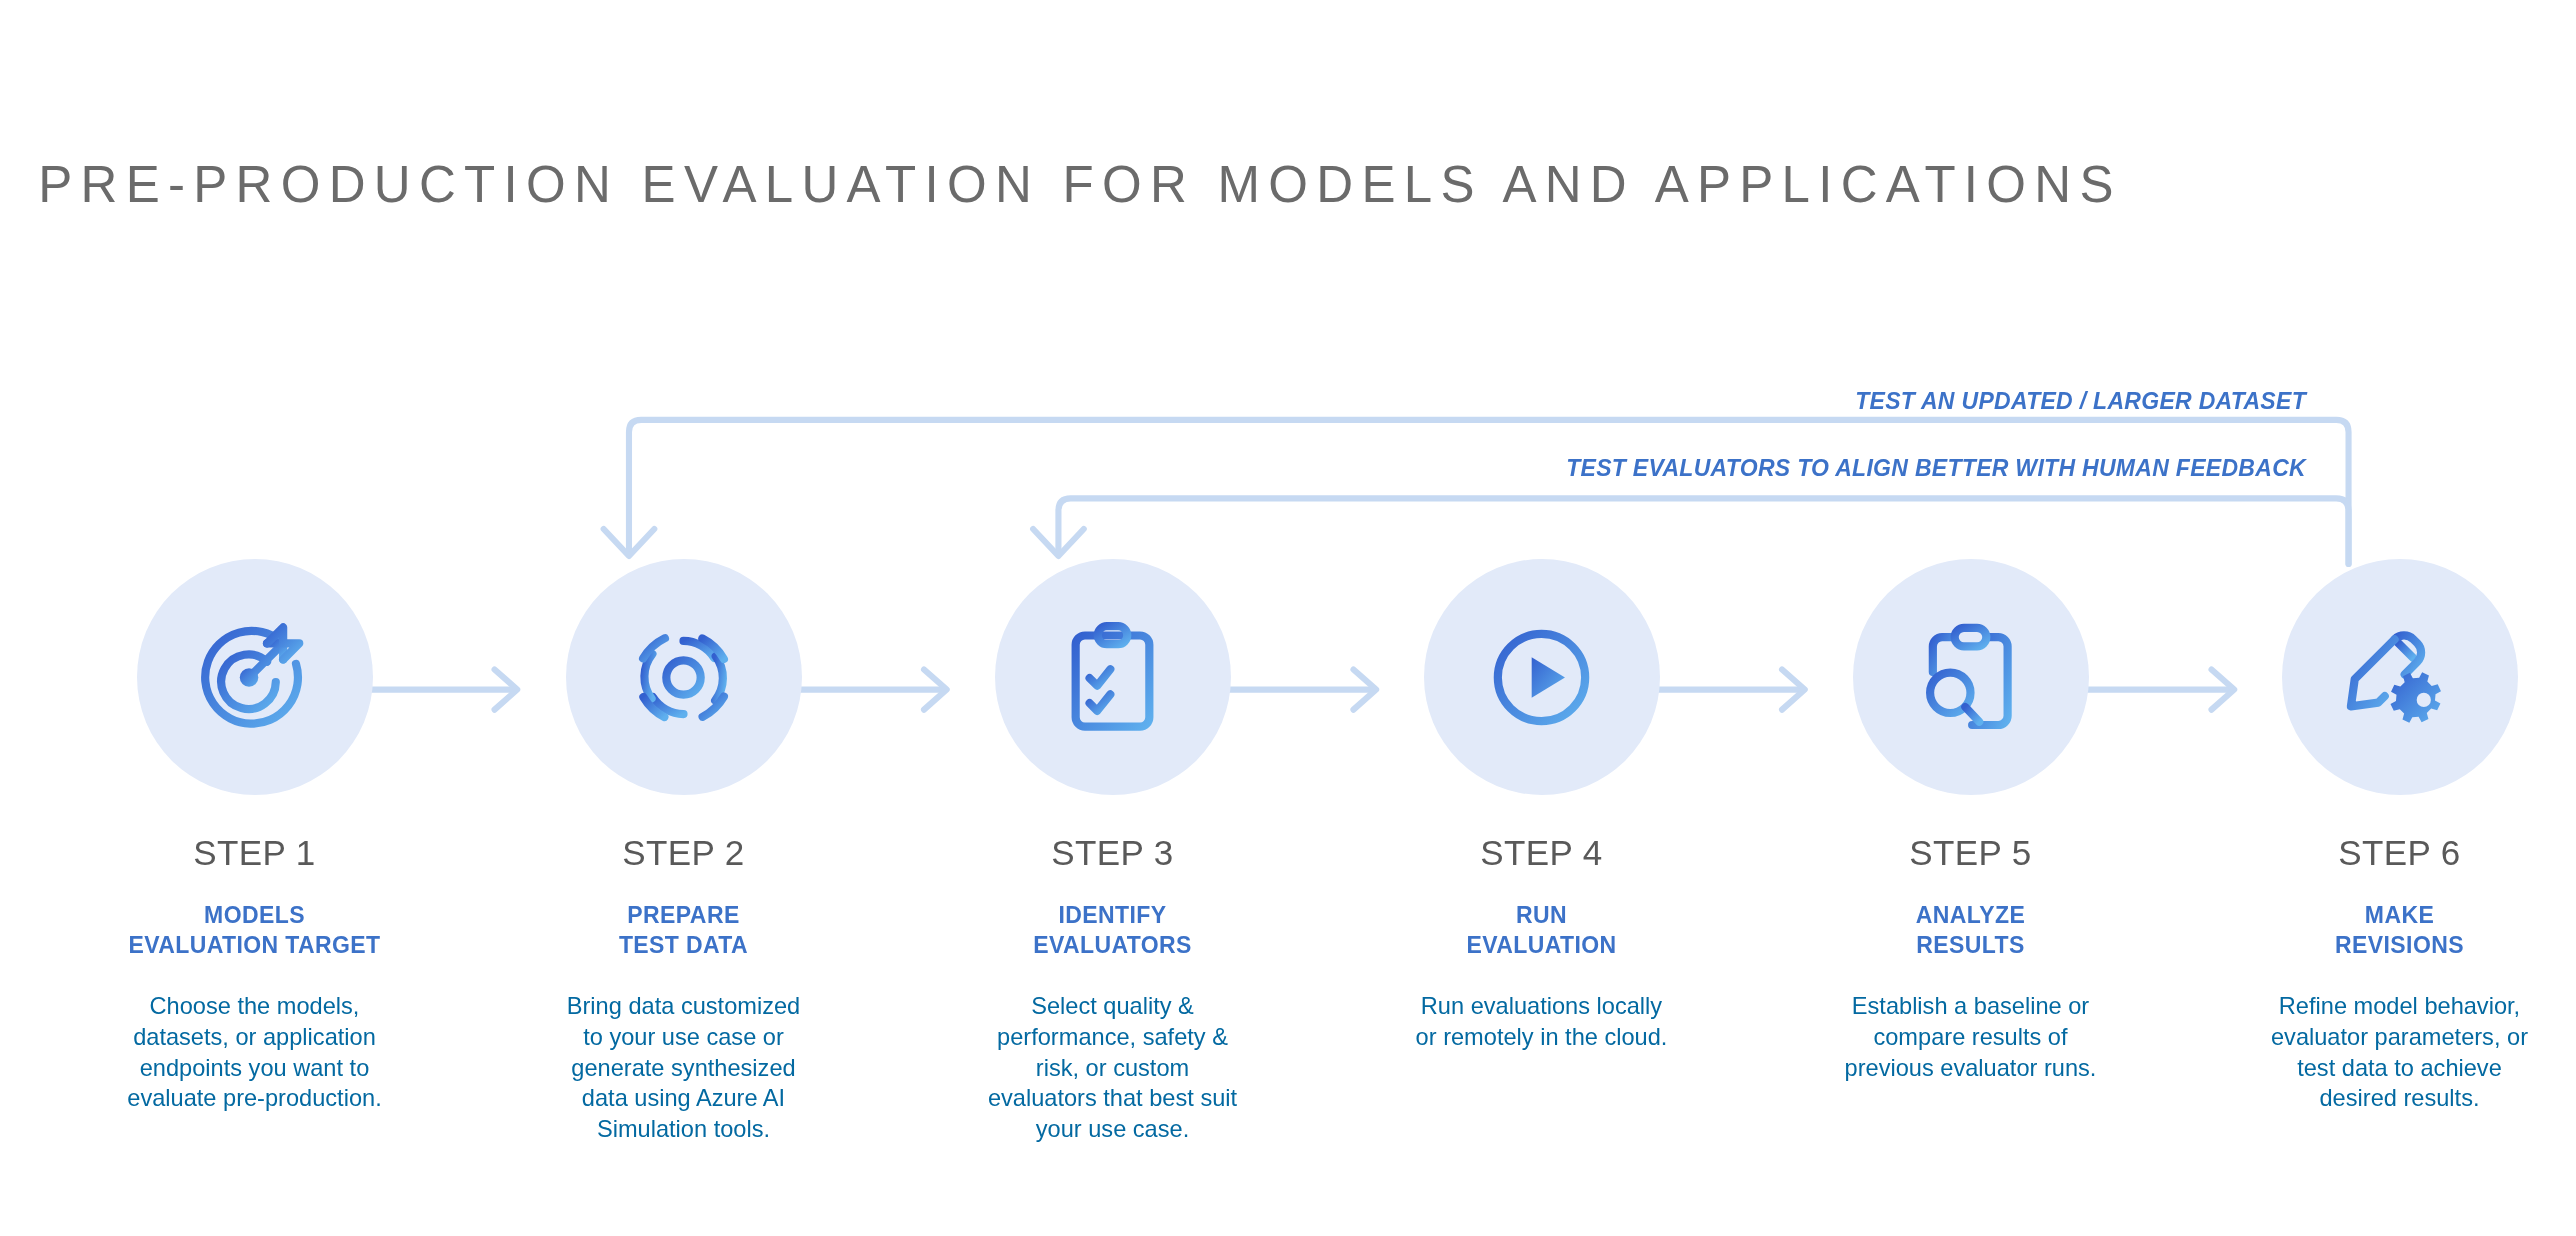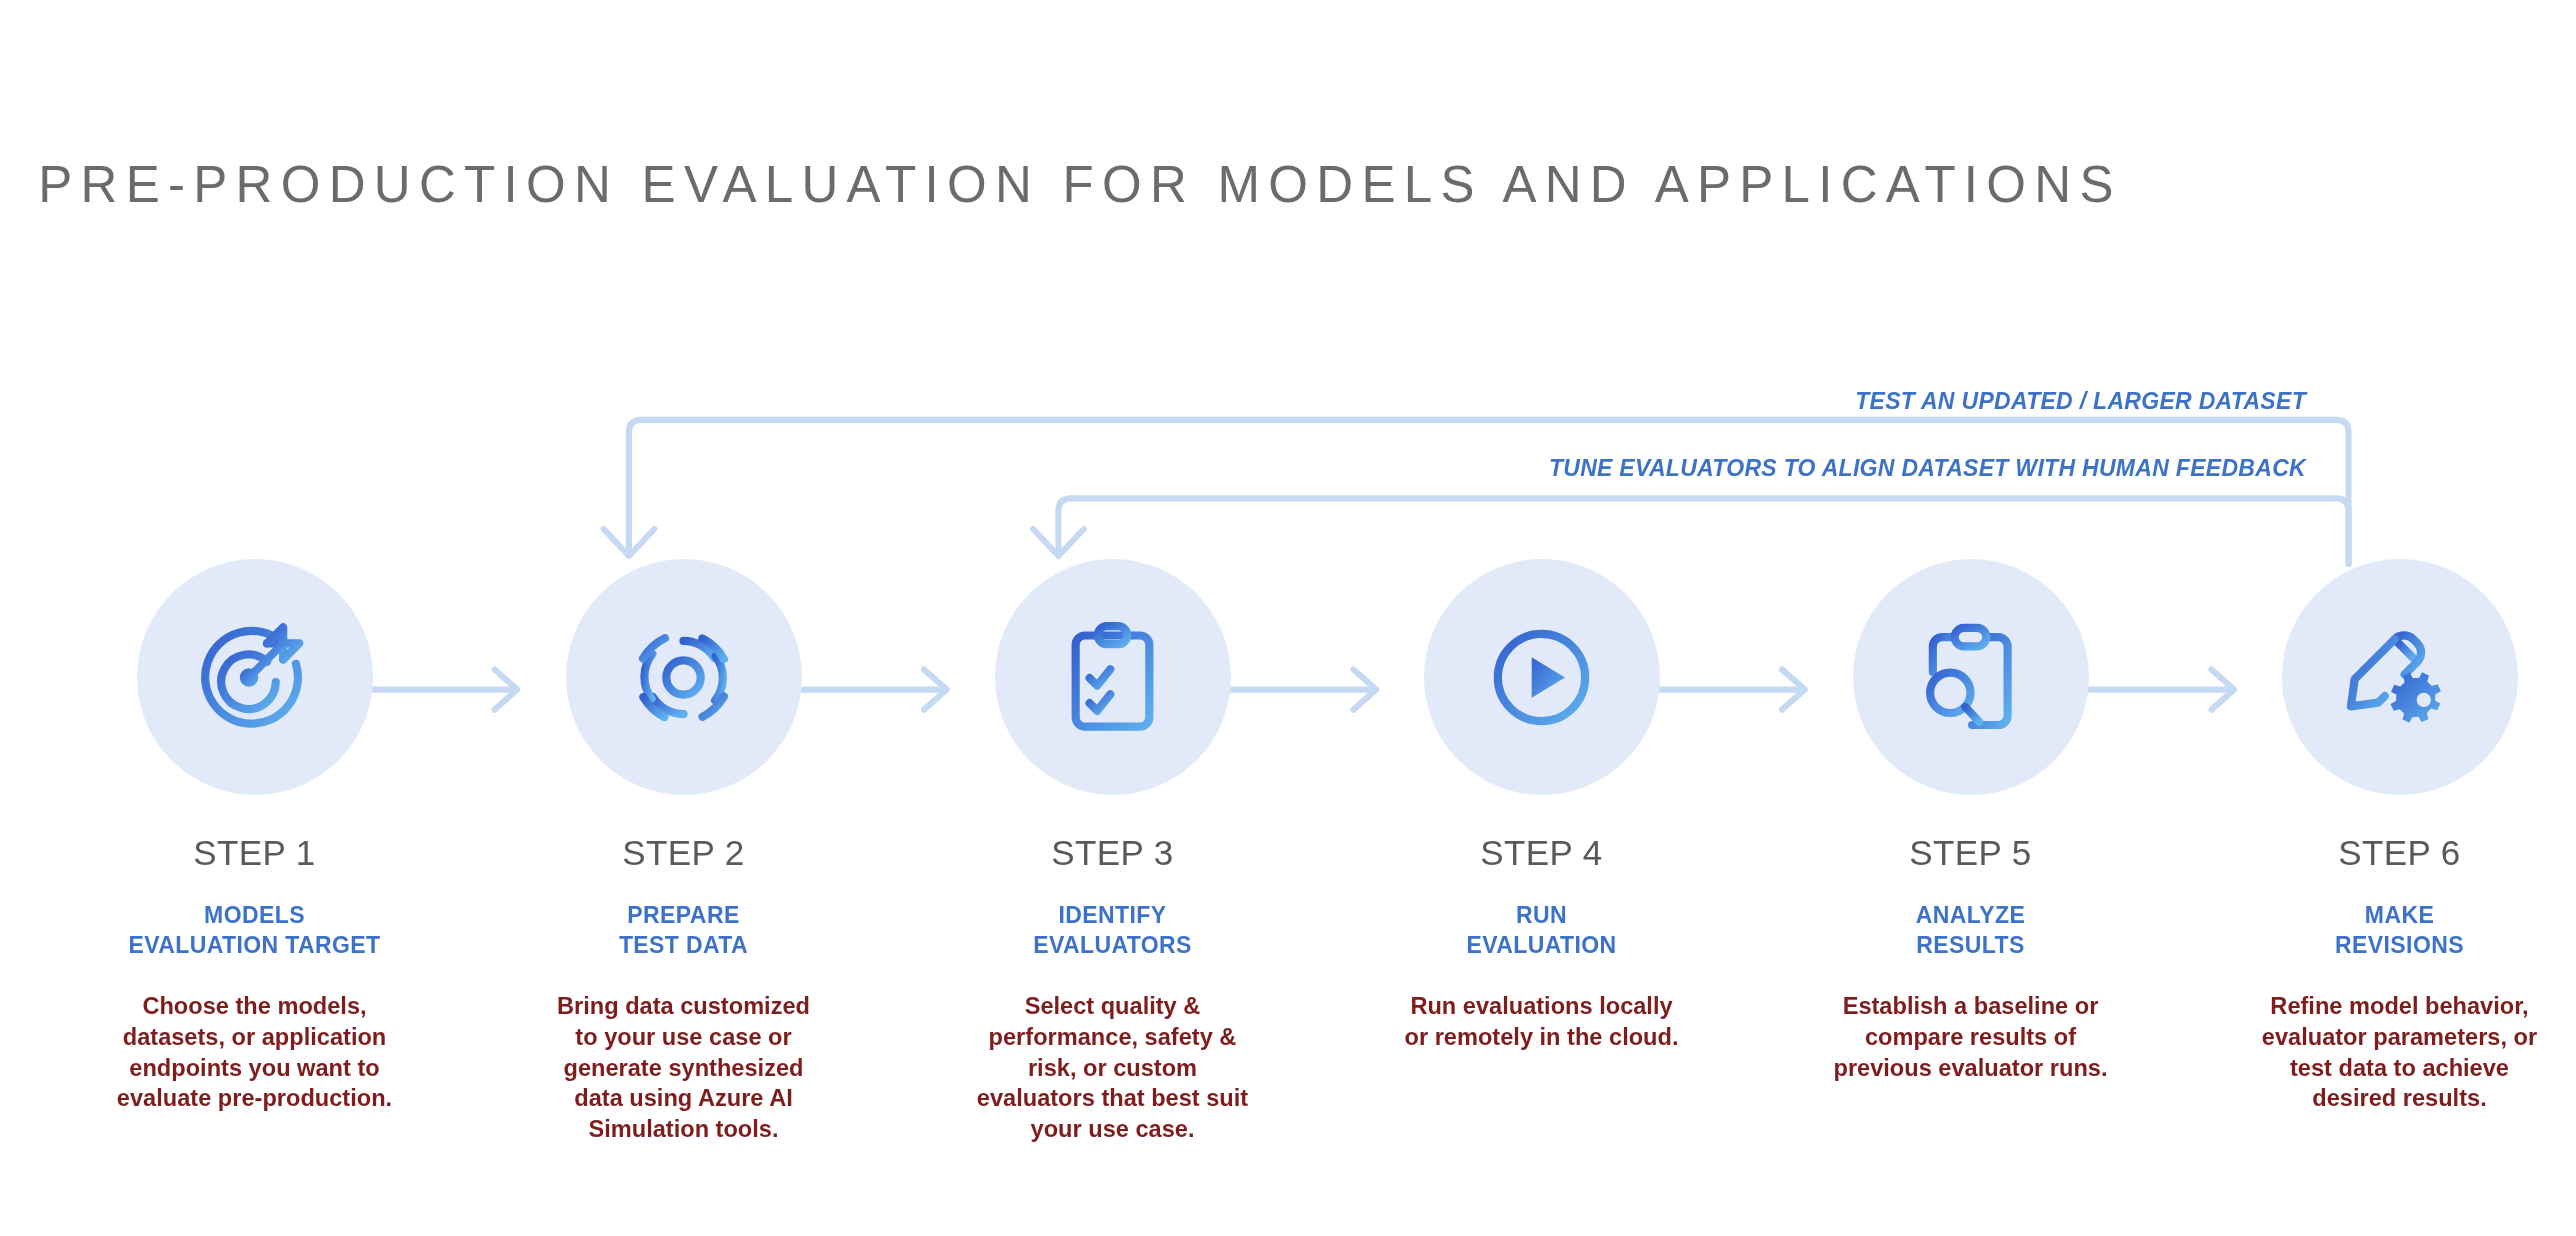--- a/index.html
+++ b/index.html
@@ -98,35 +98,35 @@
     font-weight: bold;
     color: #3c72c8;
     text-align: center;
     line-height: 1.32;
     letter-spacing: 0.4px;
     white-space: pre-line;
   }
   .step-desc {
     margin-top: 30px;
     font-size: 23.6px;
-    font-weight: 700;
-    color: #7f1d1d;
+    font-weight: 400;
+    color: #0369a1;
     text-align: center;
     line-height: 1.31;
     white-space: pre-line;
     max-width: 402px;
   }
 </style>
 </head>
 <body>
 
 <div id="page-title">PRE-PRODUCTION EVALUATION FOR MODELS AND APPLICATIONS</div>
 
 <div class="loop-label" id="loop-label-1">TEST AN UPDATED / LARGER DATASET</div>
-<div class="loop-label" id="loop-label-2">TUNE EVALUATORS TO ALIGN DATASET WITH HUMAN FEEDBACK</div>
+<div class="loop-label" id="loop-label-2">TEST EVALUATORS TO ALIGN BETTER WITH HUMAN FEEDBACK</div>
 
 <svg id="connector-layer" viewBox="0 0 2950 1416">
 
   <g stroke="#c6d9f2" stroke-width="7" fill="none" stroke-linecap="round" stroke-linejoin="round">
 
     <g>
       <line x1="368" y1="790" x2="590" y2="790"></line>
       <polyline points="566,767 592,790 566,813"></polyline>
     </g>
     <g>

